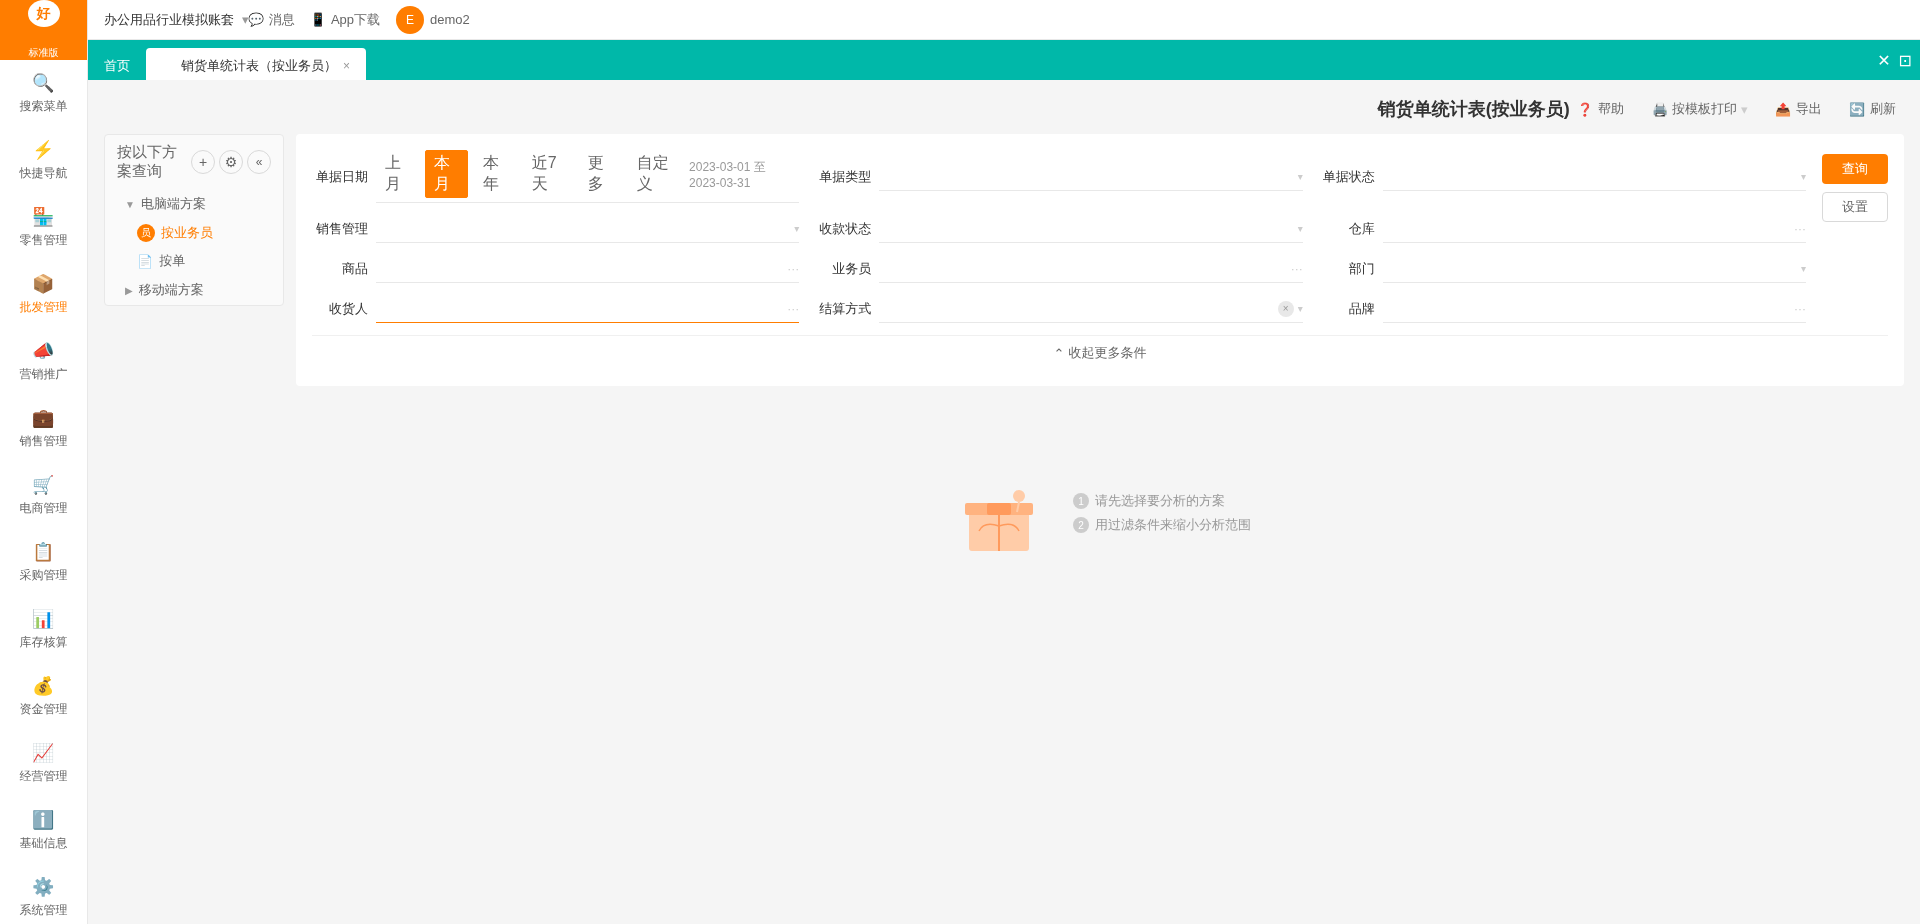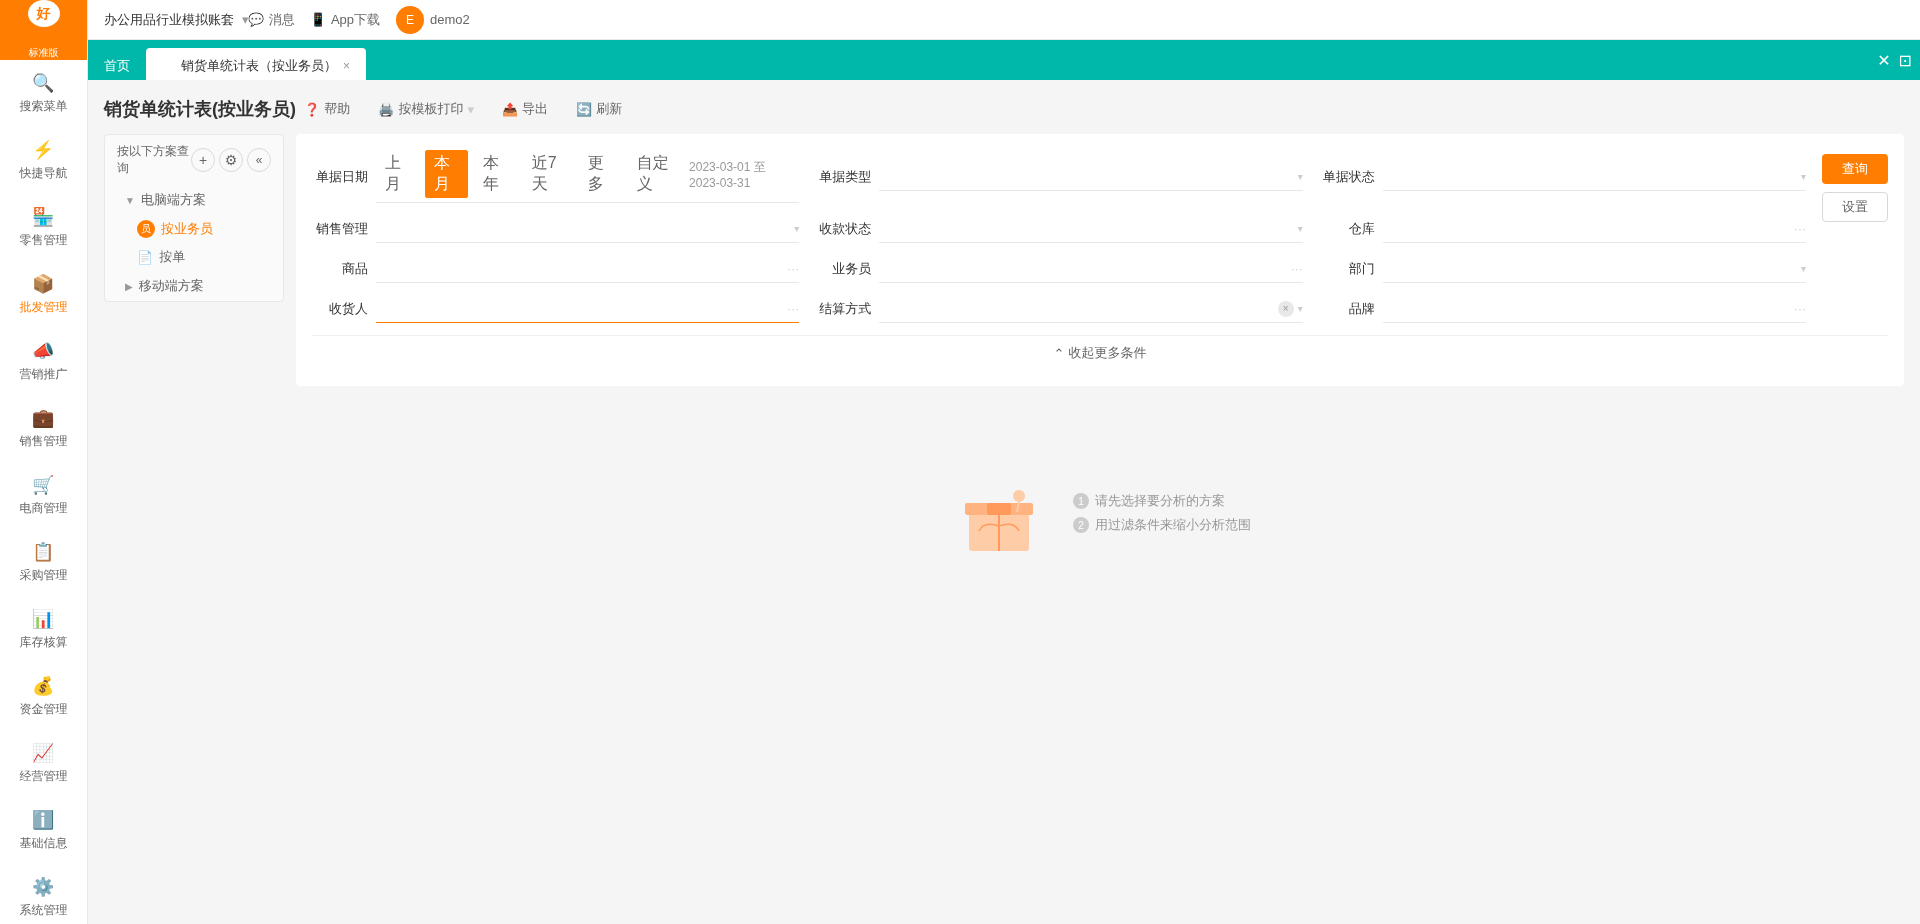--- a/index.html
+++ b/index.html
@@ -29,21 +29,21 @@
     .tab-item { height: 37px; display: flex; align-items: center; padding: 0 16px; cursor: pointer; color: rgba(255,255,255,0.8); font-size: 13px; gap: 6px; }
     .tab-item.active { background: #fff; color: #333; border-radius: 4px 4px 0 0; margin-top: 12px; height: 36px; padding-left: 35px; }
     .tab-item.home { color: #fff; }
     .tab-close { font-size: 12px; color: #999; cursor: pointer; }
     .tab-maximize { margin-left: auto; margin-right: 8px; color: #fff; cursor: pointer; display: flex; align-items: center; gap: 8px; }
 
     
     .page-content { flex: 1; background: #f5f5f5; overflow-y: auto; padding: 16px; }
 
     
-    .page-title-bar { display: flex; align-items: center; justify-content: flex-start; margin-bottom: 12px; }
+    .page-title-bar { display: flex; align-items: center; justify-content: flex-end; margin-bottom: 12px; }
     .page-title { font-size: 18px; font-weight: 600; color: #333; }
     .page-actions { display: flex; align-items: center; gap: 12px; }
     .action-btn { display: flex; align-items: center; gap: 4px; font-size: 13px; color: #666; cursor: pointer; padding: 4px 8px; border-radius: 4px; }
     .filter-scheme-btn { width: 24px; height: 24px; border-radius: 50%; border: 1px solid #d9d9d9; display: flex; align-items: center; justify-content: center; cursor: pointer; font-size: 14px; color: #666; }
     .collapse-btn { width: 24px; height: 24px; border-radius: 50%; border: 1px solid #d9d9d9; display: flex; align-items: center; justify-content: center; cursor: pointer; font-size: 12px; color: #666; }
 
     
     .scheme-tree { background: #fafafa; border: 1px solid #e8e8e8; border-radius: 4px; }
     .scheme-tree-header { display: flex; align-items: center; justify-content: space-between; padding: 8px 12px; }
     .scheme-tree-item { display: flex; align-items: center; gap: 6px; padding: 6px 12px 6px 20px; cursor: pointer; font-size: 13px; color: #666; }
@@ -215,21 +215,21 @@
           <span>刷新</span>
         </div>
       </div>
     </div>
 
     <div class="content-layout">
 
       <div class="left-panel">
         <div class="scheme-tree">
           <div class="scheme-tree-header">
-            <span style="font-size:12px;color:#666;">按以下方案查询</span>
+            <span style="font-size:15px;color:#666;">按以下方案查询</span>
             <div style="display:flex;gap:4px;">
               <div class="filter-scheme-btn">+</div>
               <div class="filter-scheme-btn">⚙</div>
               <div class="collapse-btn">«</div>
             </div>
           </div>
           <div class="scheme-tree-item">
             <span style="color:#999;font-size:10px;">▼</span>
             <span>电脑端方案</span>
           </div>

